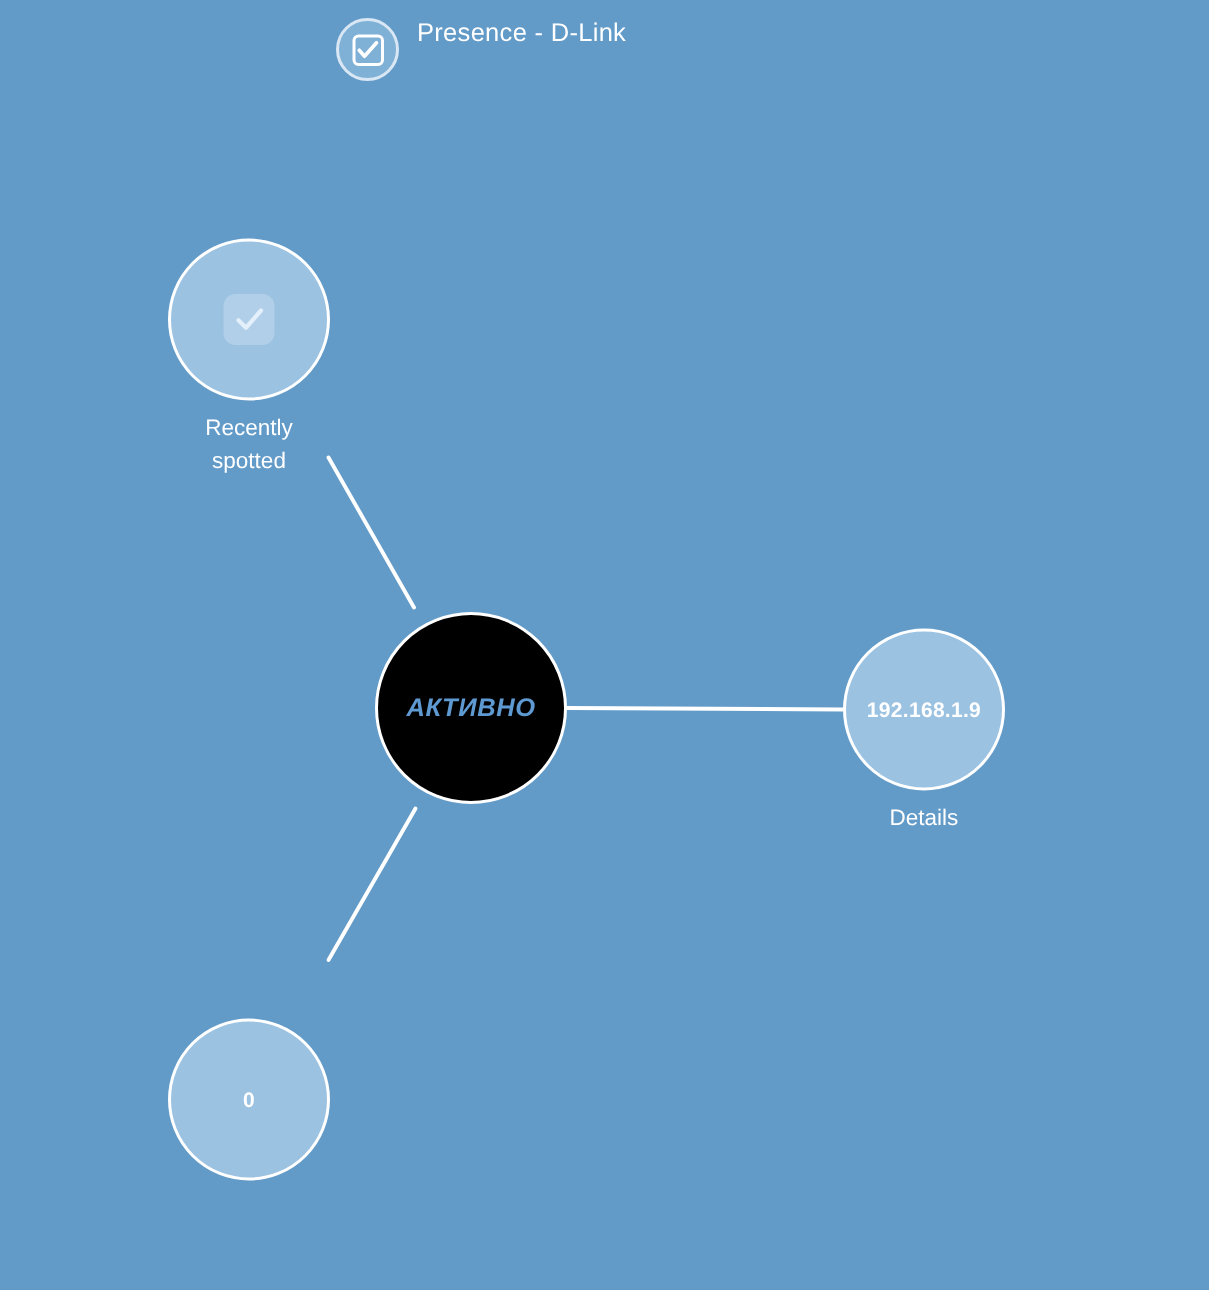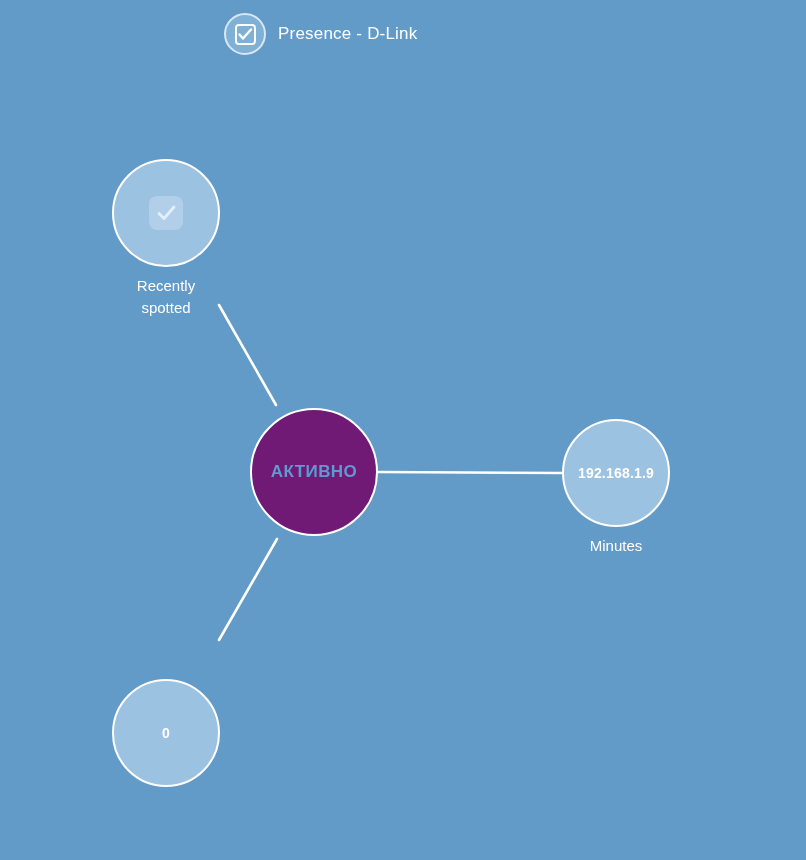--- a/index.html
+++ b/index.html
@@ -15,21 +15,21 @@
     position: relative;
     -webkit-font-smoothing: antialiased;
   }
 
   
   #header {
     position: absolute;
     left: 224px;
     top: 12px;
     display: flex;
-    align-items: center;
+    align-items: flex-start;
     gap: 12px;
     height: 44px;
   }
   #header-icon {
     width: 42px;
     height: 42px;
     border-radius: 50%;
     background: #7fb0d6;
     border: 2px solid #d8e7f3;
     box-sizing: border-box;
@@ -81,23 +81,24 @@
   }
   .node-satellite {
     width: 108px;
     height: 108px;
     background: #9cc2e2;
     border: 2px solid #ffffff;
   }
   .node-center {
     width: 128px;
     height: 128px;
-    background: #701a75;
+    background: #000000;
     border: 2px solid #ffffff;
     box-shadow: 0 0 0 0 rgba(0,0,0,0);
+    font-style: italic;
   }
   .node-value {
     color: #ffffff;
     font-size: 14px;
     font-weight: bold;
     letter-spacing: 0.2px;
     text-align: right;
   }
   .node-value-center {
     color: #5e9ad1;
@@ -168,20 +169,20 @@
     <span class="node-label">Recently
 spotted</span>
   </div>
 
   <div class="node node-satellite" id="node-minutes">
     <span class="node-value">0</span>
   </div>
 
   <div class="node node-satellite" id="node-details">
     <span class="node-value">192.168.1.9</span>
-    <span class="node-label">Minutes</span>
+    <span class="node-label">Details</span>
   </div>
 
   <div class="node node-center" id="node-status">
     <span class="node-value-center">АКТИВНО</span>
   </div>
 
 </div>
 
 </body></html>

